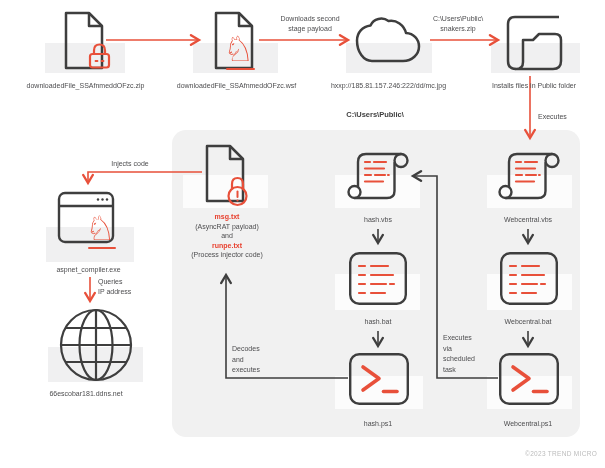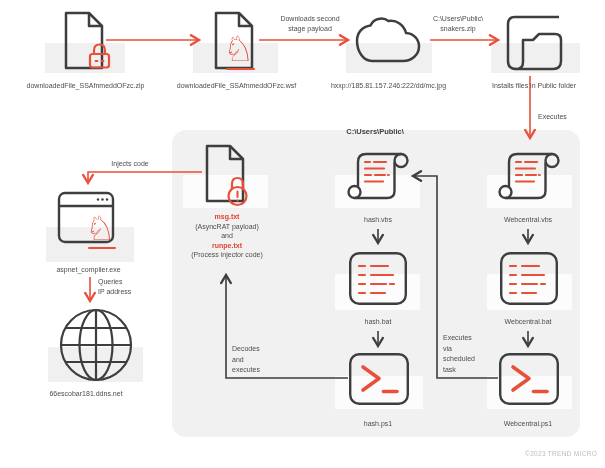--- a/index.html
+++ b/index.html
@@ -246,21 +246,21 @@
   <div class="lbl" style="left:13px;top:81px;width:145px;">downloadedFile_SSAfnmeddOFzc.zip</div>
   <div class="lbl" style="left:164px;top:81px;width:145px;">downloadedFile_SSAfnmeddOFzc.wsf</div>
   <div class="lbl" style="left:316px;top:81px;width:145px;">hxxp://185.81.157.246:222/dd/mc.jpg</div>
   <div class="lbl" style="left:464px;top:81px;width:140px;">Installs files in Public folder</div>
   <div class="lbl" style="left:265px;top:14px;width:90px;">Downloads second
 stage payload</div>
   <div class="lbl" style="left:415px;top:14px;width:86px;">C:\Users\Public\
 snakers.zip</div>
   <div class="lbl left" style="left:538px;top:112px;width:50px;">Executes</div>
 
-  <div class="lbl bold" style="left:305px;top:110px;width:140px;margin-top:17px;">C:\Users\Public\</div>
+  <div class="lbl bold" style="left:305px;top:110px;width:140px;">C:\Users\Public\</div>
 
   <div class="lbl" style="left:94px;top:159px;width:72px;">Injects code</div>
 
   <div class="msgblock">
     <div class="red">msg.txt</div>
     <div>(AsyncRAT payload)</div>
     <div>and</div>
     <div class="red">runpe.txt</div>
     <div>(Process injector code)</div>
   </div>

